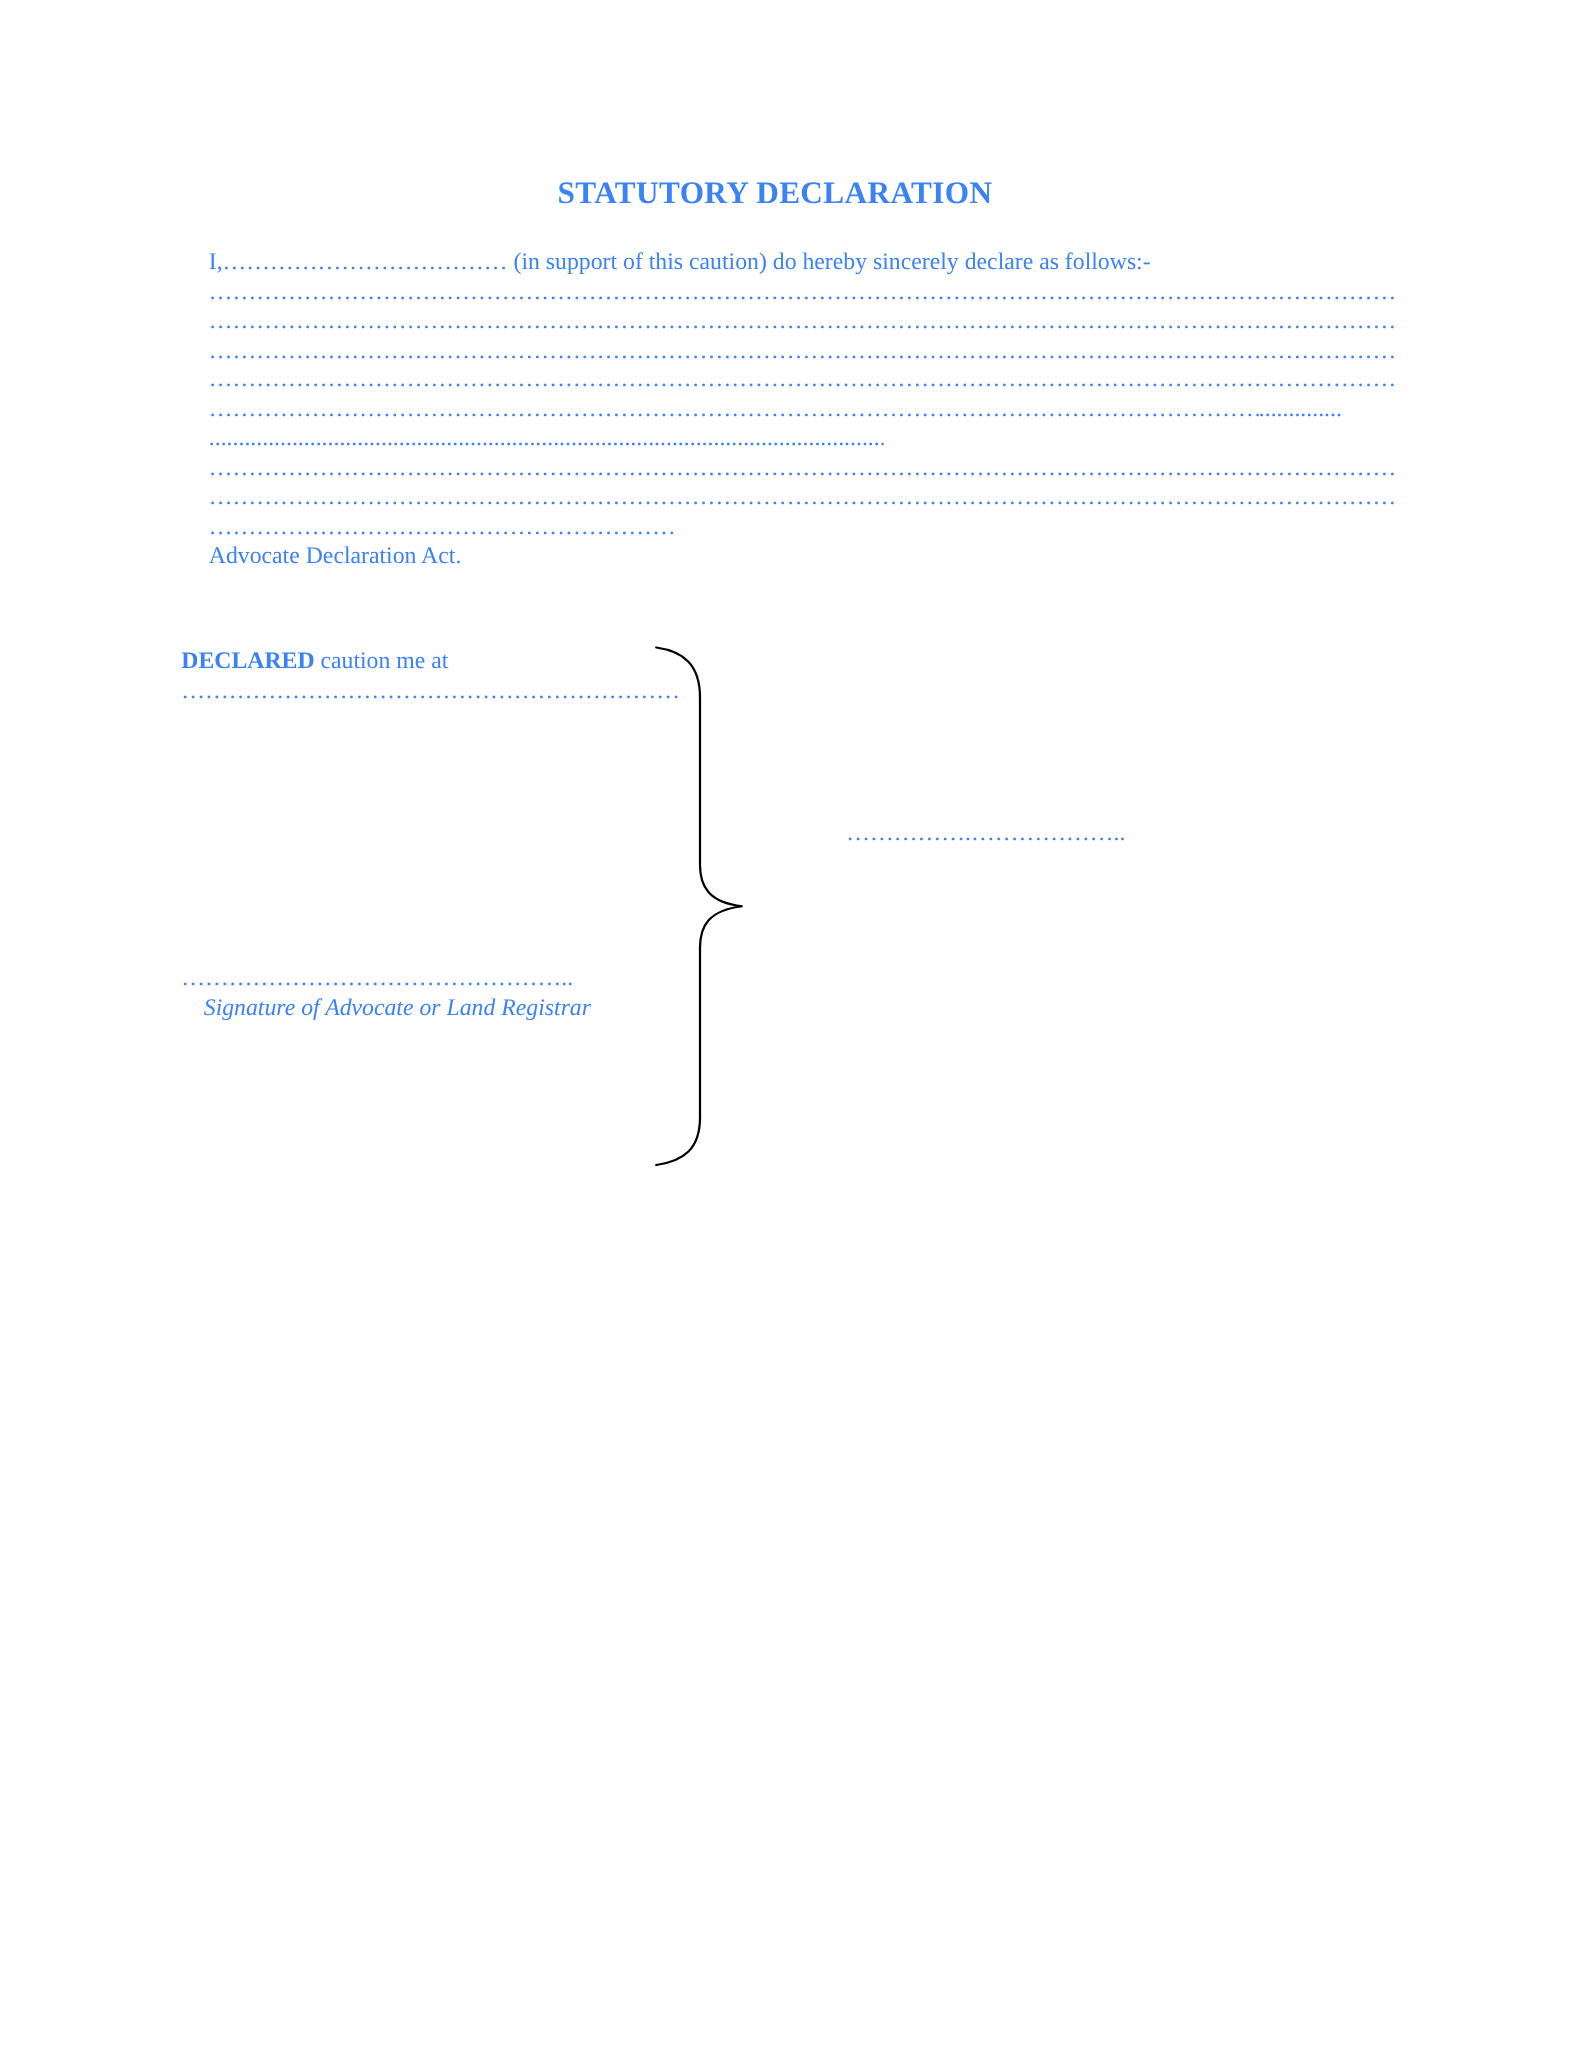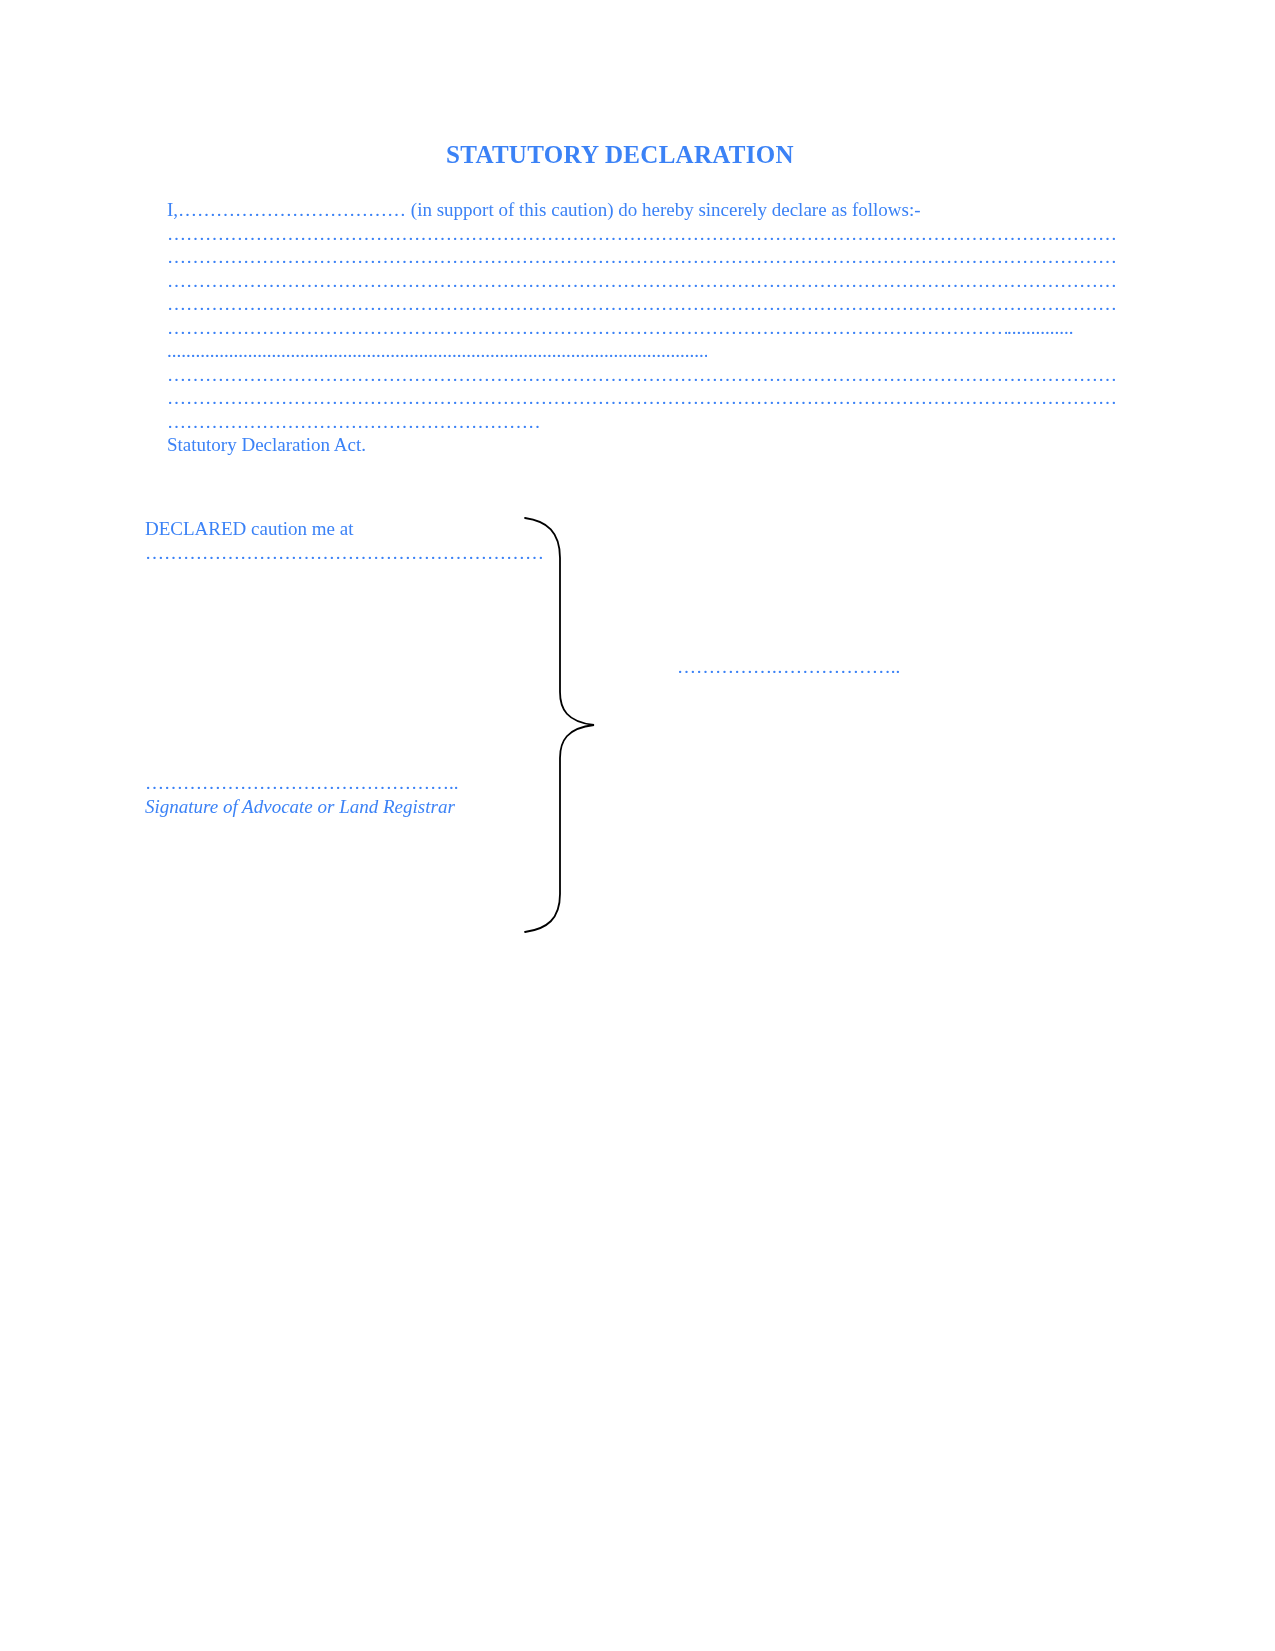--- a/index.html
+++ b/index.html
@@ -59,21 +59,21 @@
   }
   .attestation {
     position: absolute;
     left: 145px;
     top: 517px;
     width: 430px;
     font-size: 19px;
     line-height: 23.5px;
   }
   .place-line { width: 402px; height: 23.5px; overflow: hidden; white-space: nowrap; }
-  .bold { font-weight: normal; text-align: center; }
+  .bold { font-weight: bold; text-align: center; }
   .brace-wrap {
     position: absolute;
     left: 518px;
     top: 514px;
     width: 84px;
     height: 422px;
   }
   .deponent-line {
     position: absolute;
     left: 677px;
@@ -84,21 +84,21 @@
   }
   .signature-block {
     position: absolute;
     left: 145px;
     top: 771px;
     width: 440px;
     font-size: 19px;
     line-height: 24px;
   }
   .sig-dots { height: 24px; overflow: hidden; white-space: nowrap; width: 372px; }
-  .italic { font-style: italic; }
+  .italic { font-style: italic; margin-left: 18px; }
 </style>
 </head>
 <body>
 
 <div class="page">
 
   <div class="title">STATUTORY DECLARATION</div>
 
   <div class="content">
     <div class="row">I,……………………………… (in support of this caution) do hereby sincerely declare as follows:-</div>
@@ -109,21 +109,21 @@
     <div class="row w-full">……………………………………………………………………………………………………………………………………………………………………………………………………………………………………………………</div>
 
     <div class="row w-full"><span class="part-e">…………………………………………………………………………………………………………………………………………………………</span><span class="part-p">........................</span></div>
 
     <div class="row w-fine">........................................................................................................................</div>
 
     <div class="row w-full">……………………………………………………………………………………………………………………………………………………………………………………………………………………………………………………</div>
     <div class="row w-full">……………………………………………………………………………………………………………………………………………………………………………………………………………………………………………………</div>
     <div class="row w-short">………………………………………………………</div>
 
-    <div class="row">Statutory Declaration Act.</div>
+    <div class="row">Advocate Declaration Act.</div>
   </div>
 
   <div class="attestation">
     <div class="row"><span class="bold">DECLARED</span><span> caution me at</span></div>
     <div class="place-line">………………………………………………………</div>
   </div>
 
   <div class="brace-wrap">
     <svg width="84" height="422" viewBox="0 0 84 422" xmlns="http://www.w3.org/2000/svg">
       <path d="M 7 4

